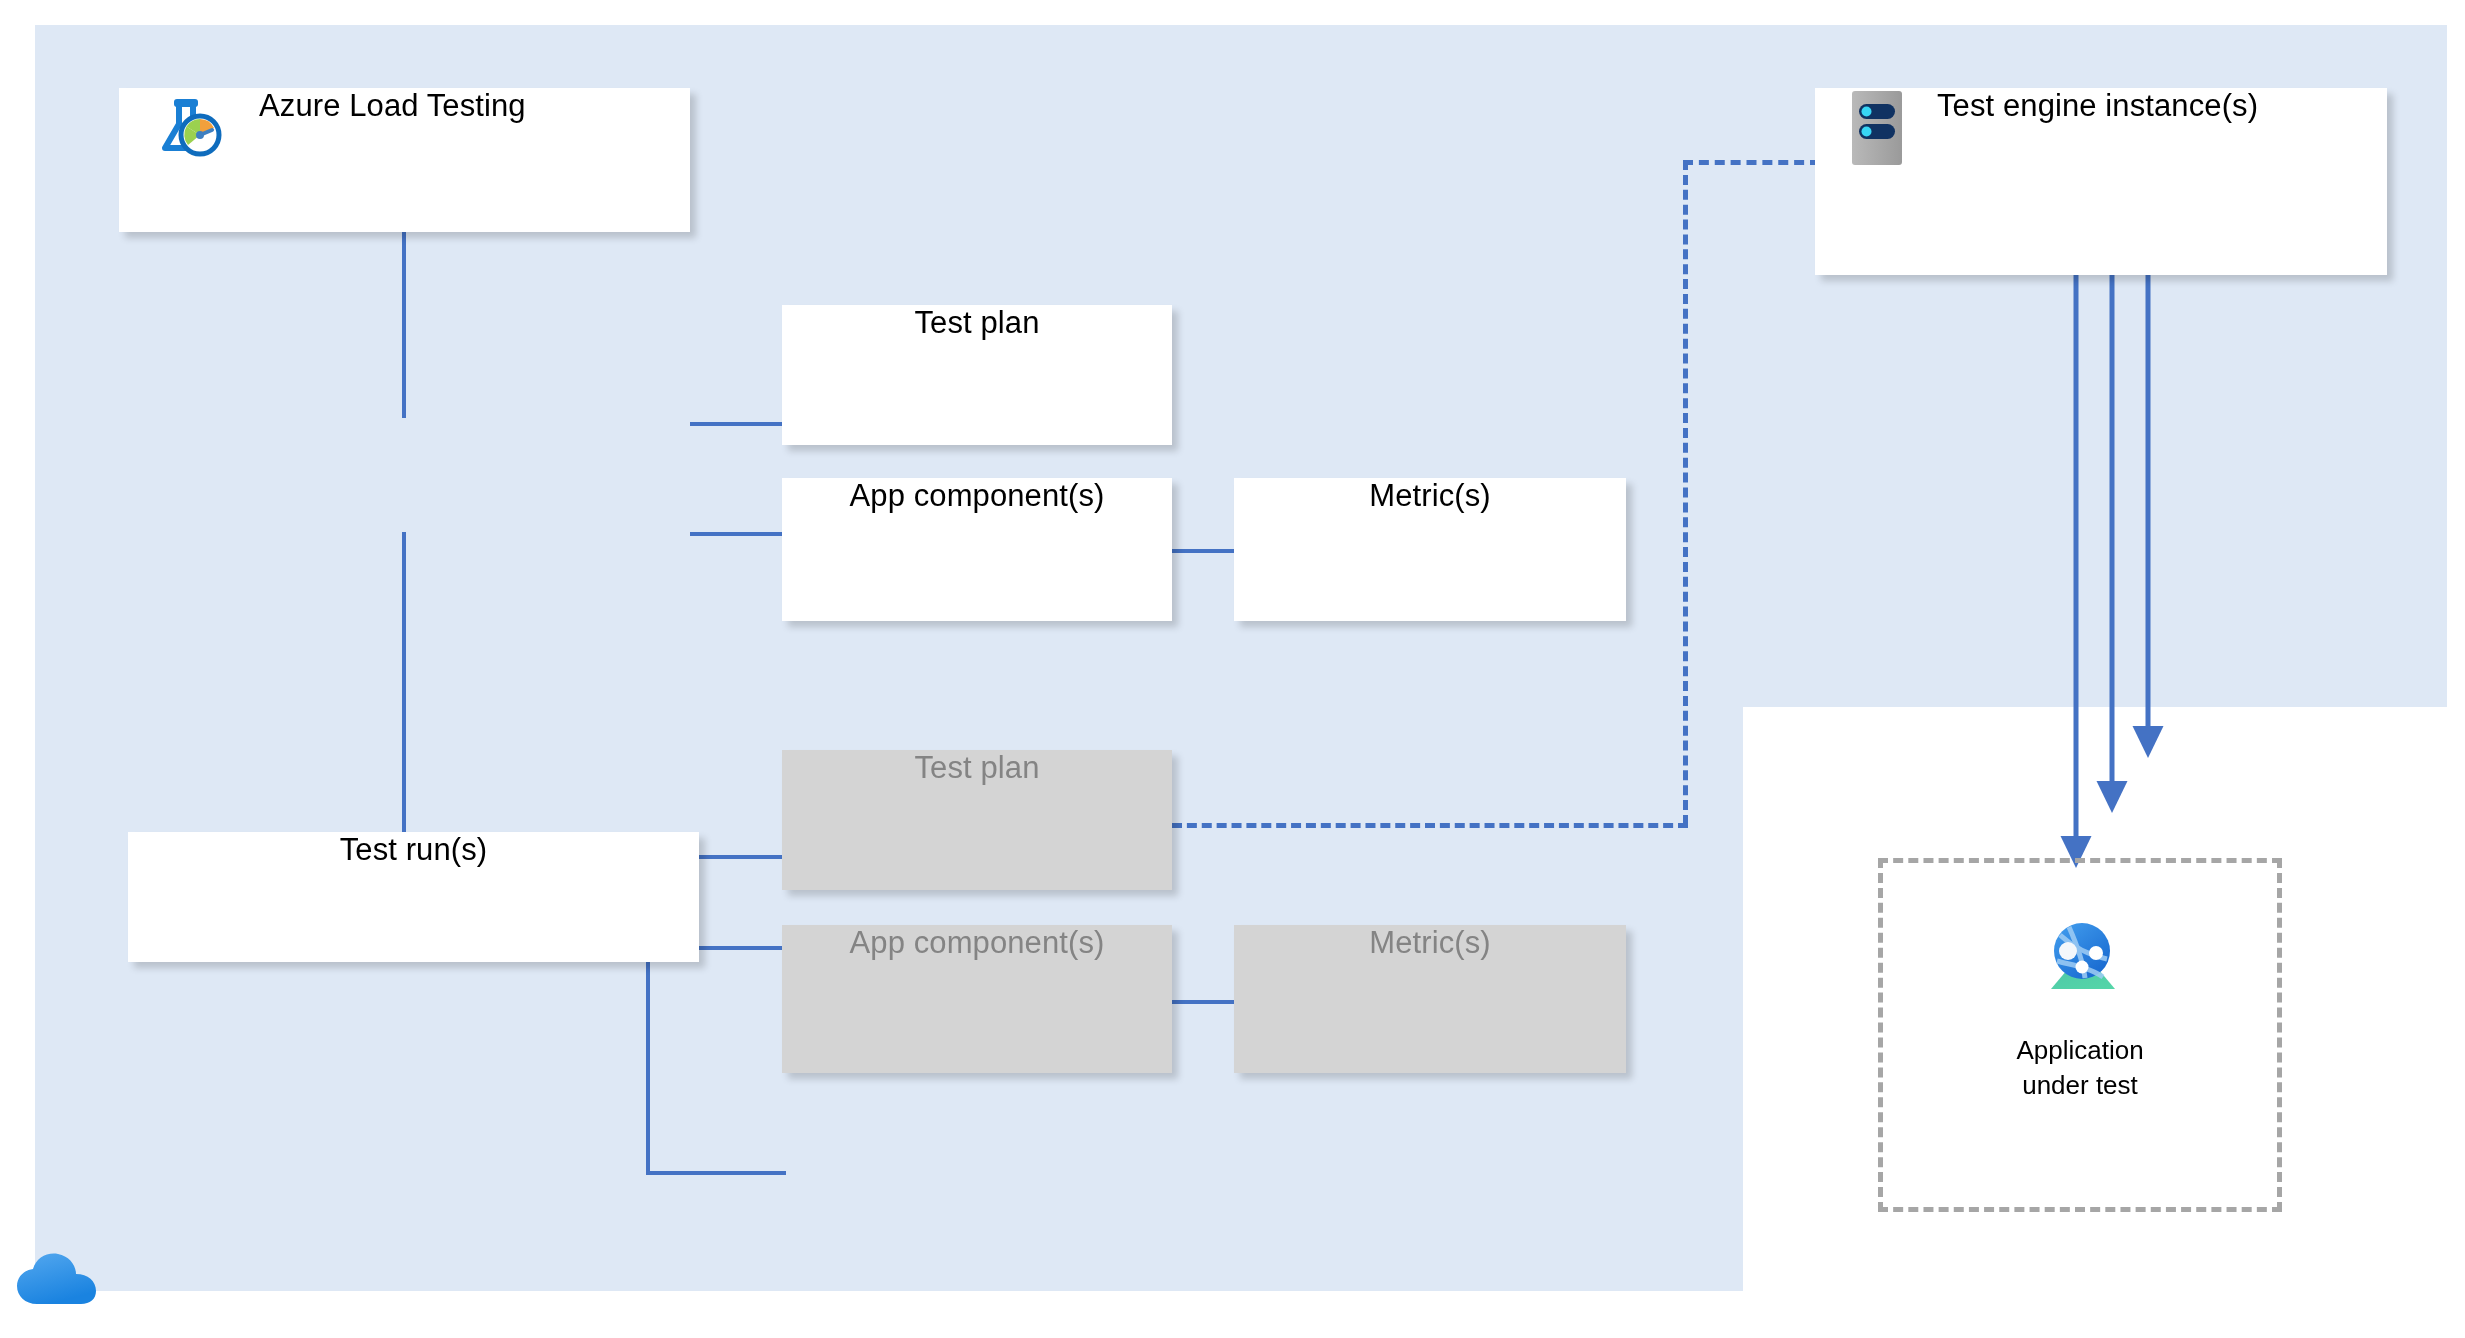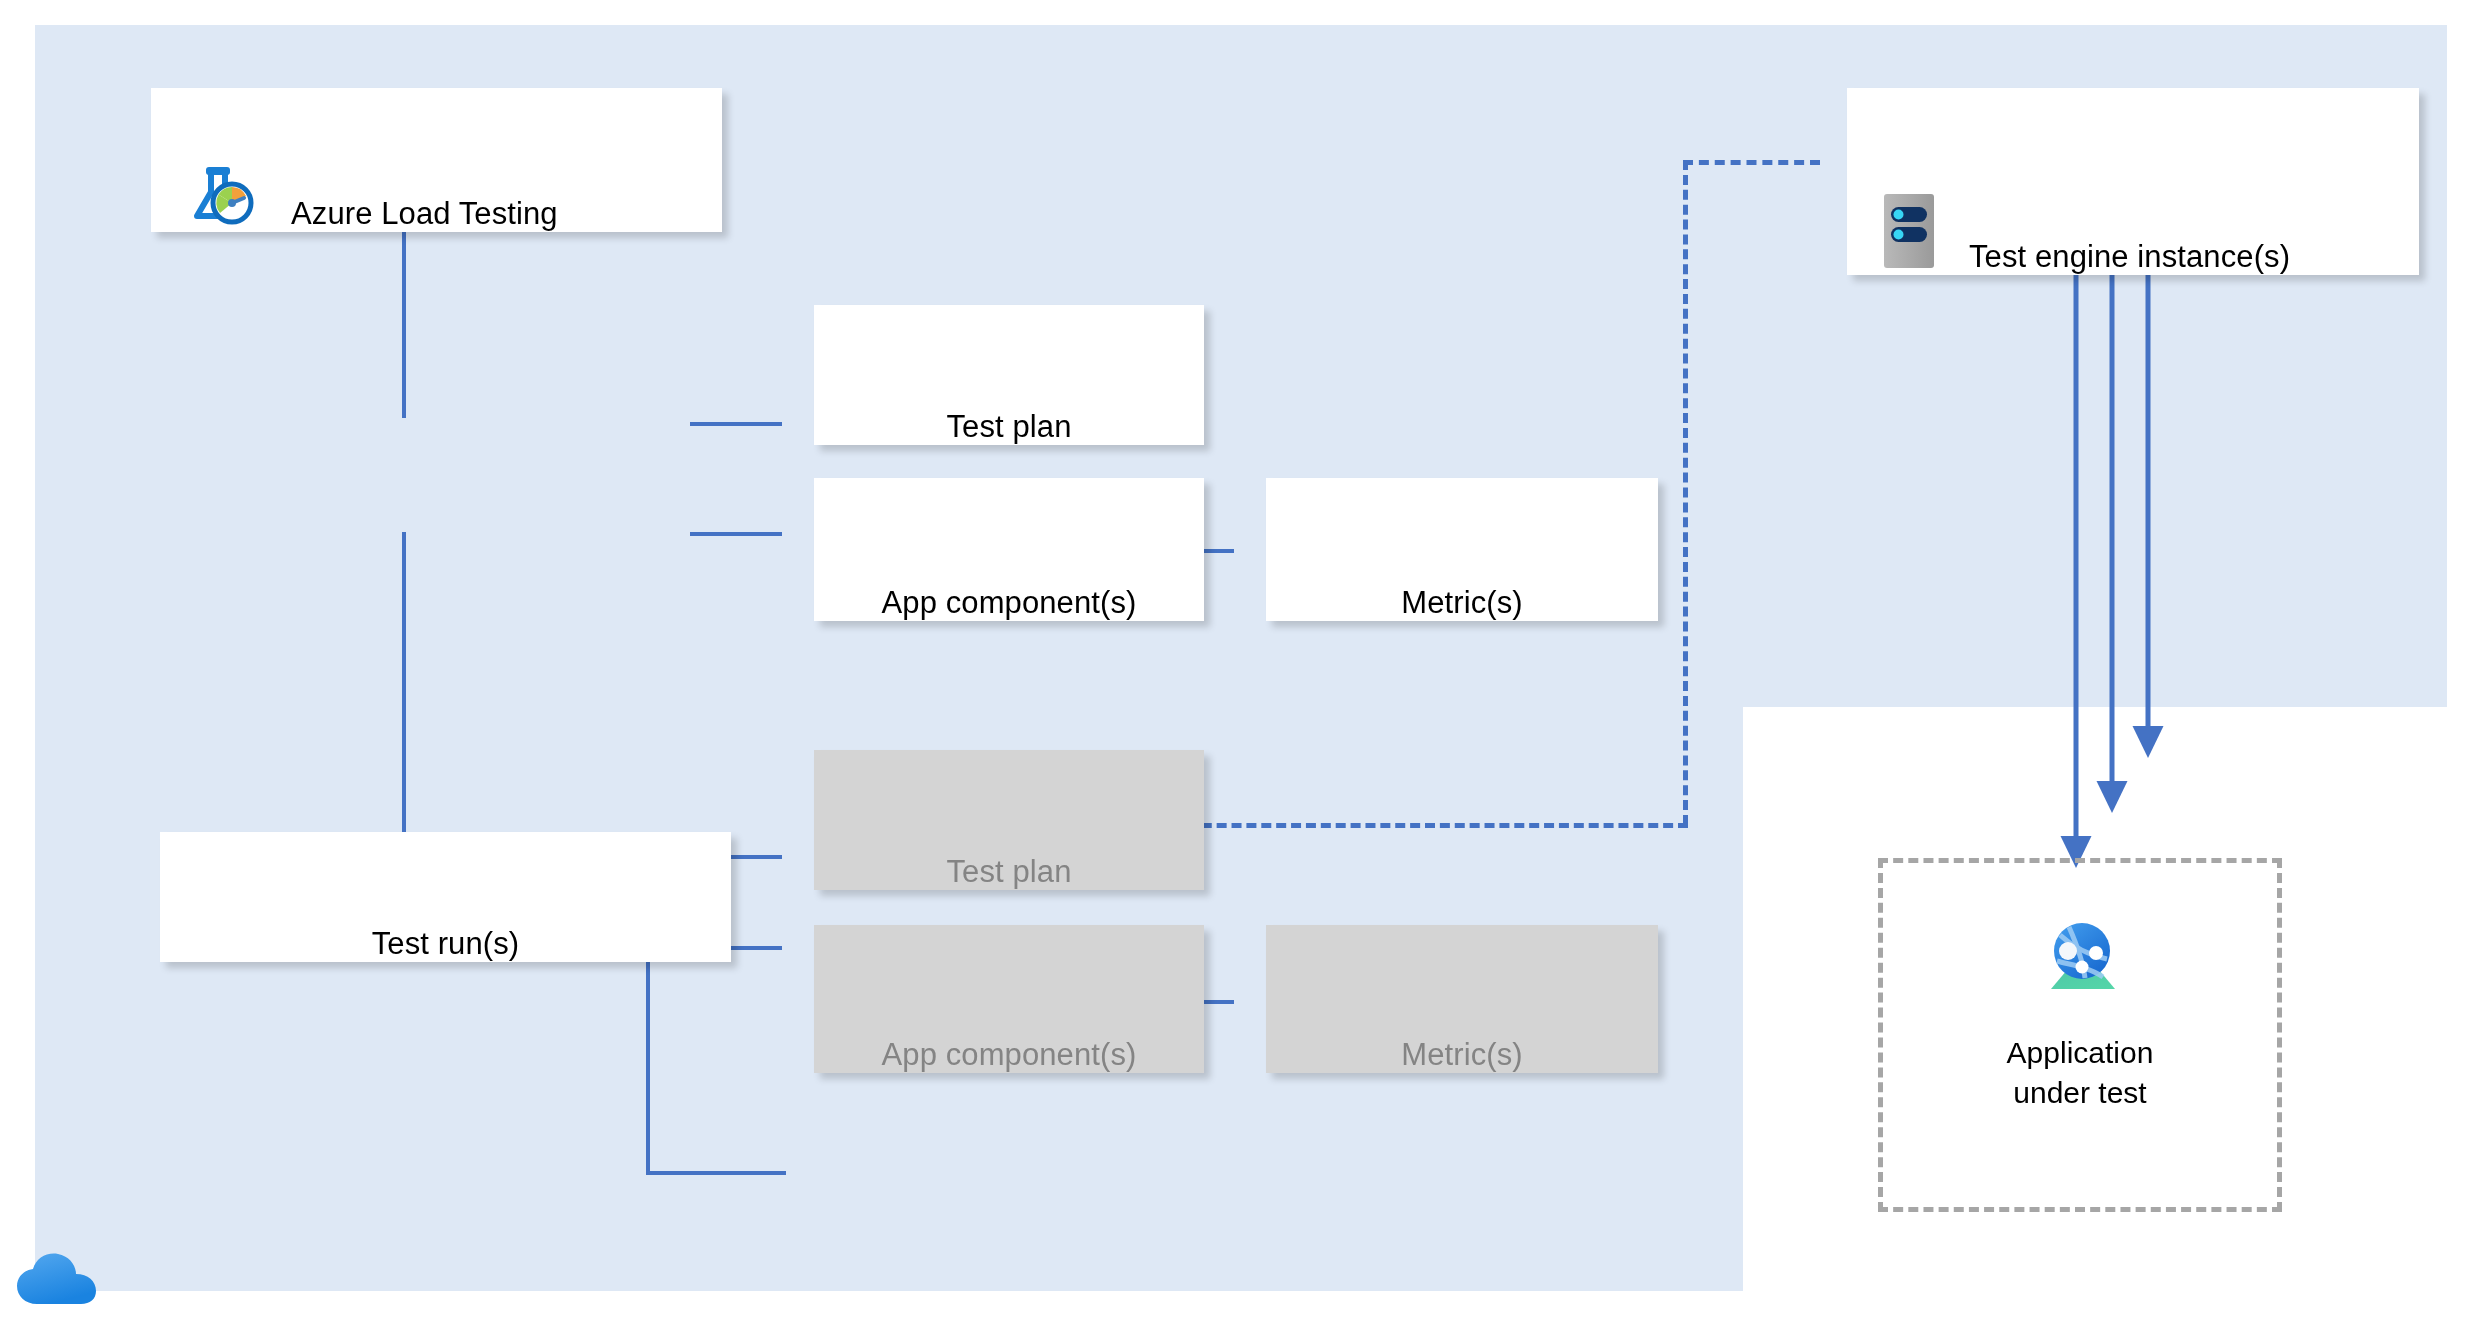--- a/index.html
+++ b/index.html
@@ -19,23 +19,22 @@
   }
   .panel {
     position: absolute;
     background: #dee8f5;
   }
   .node {
     position: absolute;
     background: #ffffff;
     box-shadow: 6px 6px 7px rgba(0,0,0,0.17);
     display: flex;
-    align-items: flex-end;
+    align-items: flex-start;
     box-sizing: border-box;
-    margin-left: 32px;
   }
   .node.center {
     justify-content: center;
   }
   .node.dim {
     background: #d4d4d4;
     color: #848484;
   }
   .node-label {
     font-size: 31px;
@@ -77,21 +76,21 @@
   .aut-box {
     position: absolute;
     border: 5px dashed #a6a6a6;
     background: transparent;
     box-sizing: border-box;
     display: flex;
     flex-direction: column;
     align-items: center;
   }
   .aut-label {
-    font-size: 30px;
+    font-size: 26px;
     line-height: 1.33;
     color: #000000;
     text-align: center;
     white-space: pre-line;
   }
   .cloud-icon {
     position: absolute;
   }
 </style>
 </head>

